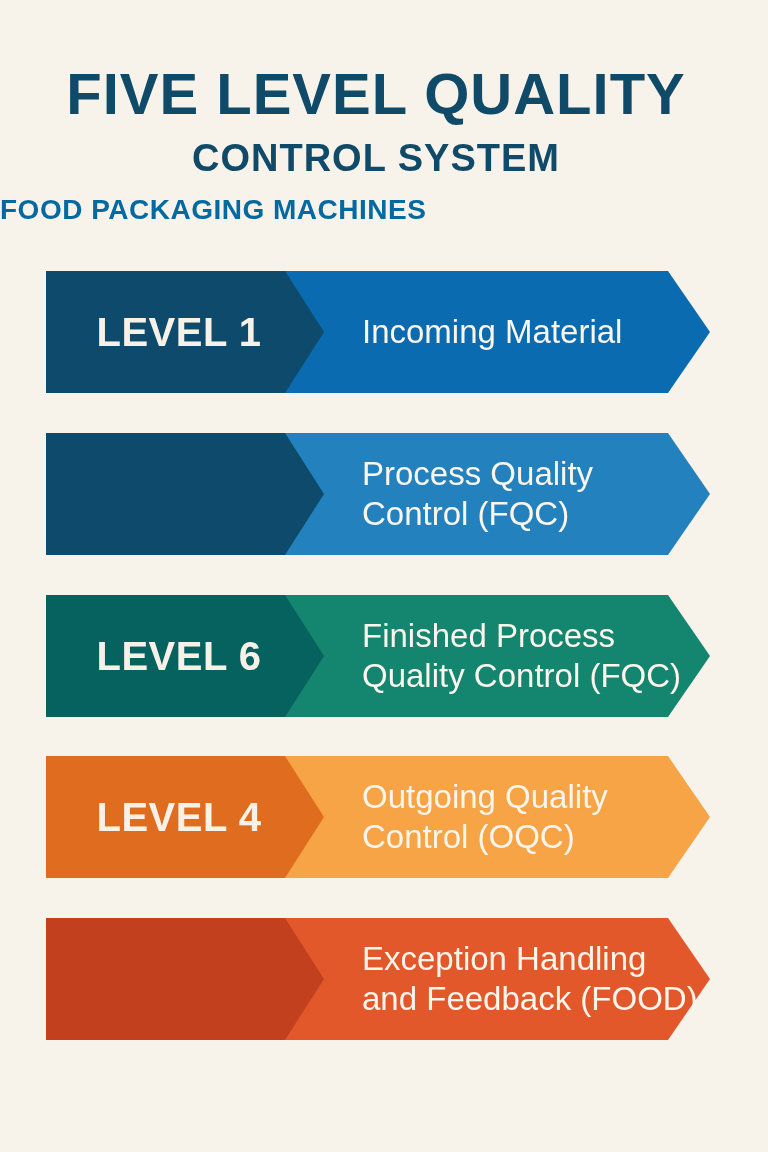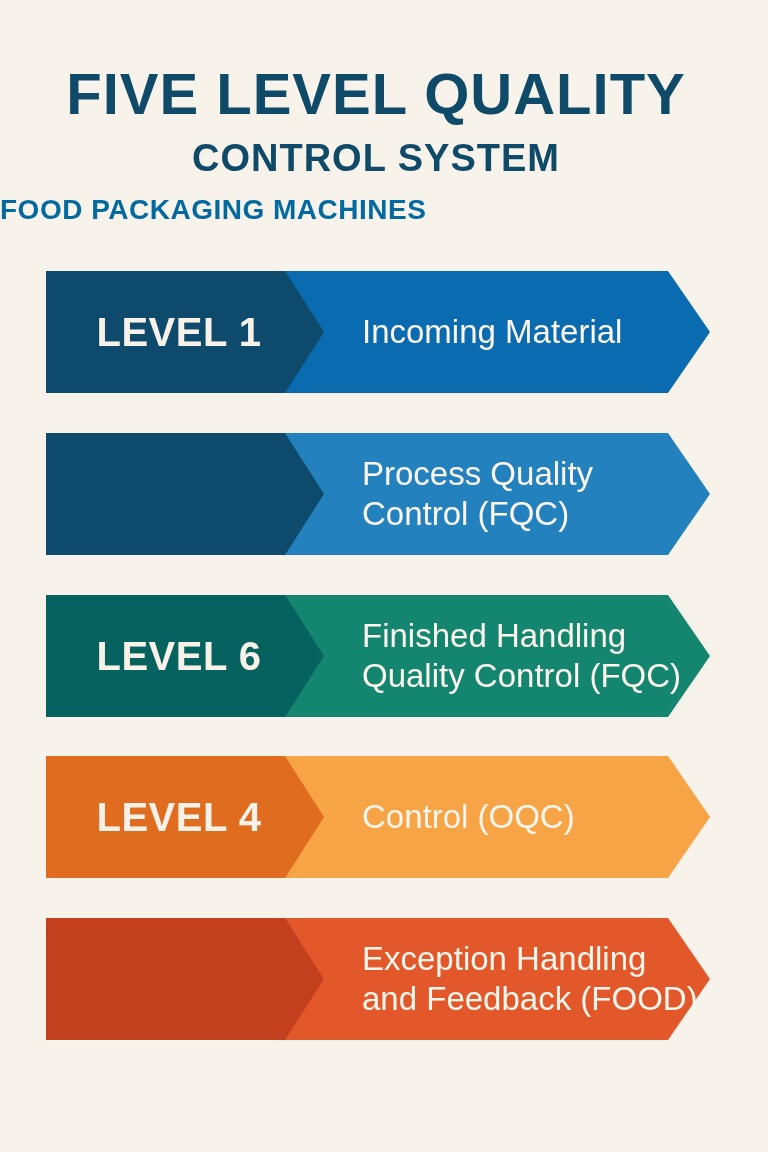--- a/index.html
+++ b/index.html
@@ -72,34 +72,35 @@
   </div>
 
   <div class="level" style="top:595px">
     <svg width="664" height="122" viewBox="0 0 664 122">
       <polygon class="light" points="0,0 622,0 664,61 622,122 0,122" fill="#14856f"></polygon>
       <polygon class="dark" points="0,0 239,0 278,61 239,122 0,122" fill="#05625f"></polygon>
     </svg>
     <div class="level-label">LEVEL 6</div>
     <div class="level-desc">
       <div>
-        <span>Finished Handling</span>
+        <span>Finished Process</span>
         <span>Quality Control (FQC)</span>
       </div>
     </div>
   </div>
 
   <div class="level" style="top:756px">
     <svg width="664" height="122" viewBox="0 0 664 122">
       <polygon class="light" points="0,0 622,0 664,61 622,122 0,122" fill="#f6a445"></polygon>
       <polygon class="dark" points="0,0 239,0 278,61 239,122 0,122" fill="#e06d1f"></polygon>
     </svg>
     <div class="level-label">LEVEL 4</div>
     <div class="level-desc">
       <div>
+        <span>Outgoing Quality</span>
         <span>Control (OQC)</span>
       </div>
     </div>
   </div>
 
   <div class="level" style="top:918px">
     <svg width="664" height="122" viewBox="0 0 664 122">
       <polygon class="light" points="0,0 622,0 664,61 622,122 0,122" fill="#e2582b"></polygon>
       <polygon class="dark" points="0,0 239,0 278,61 239,122 0,122" fill="#c2401d"></polygon>
     </svg>

